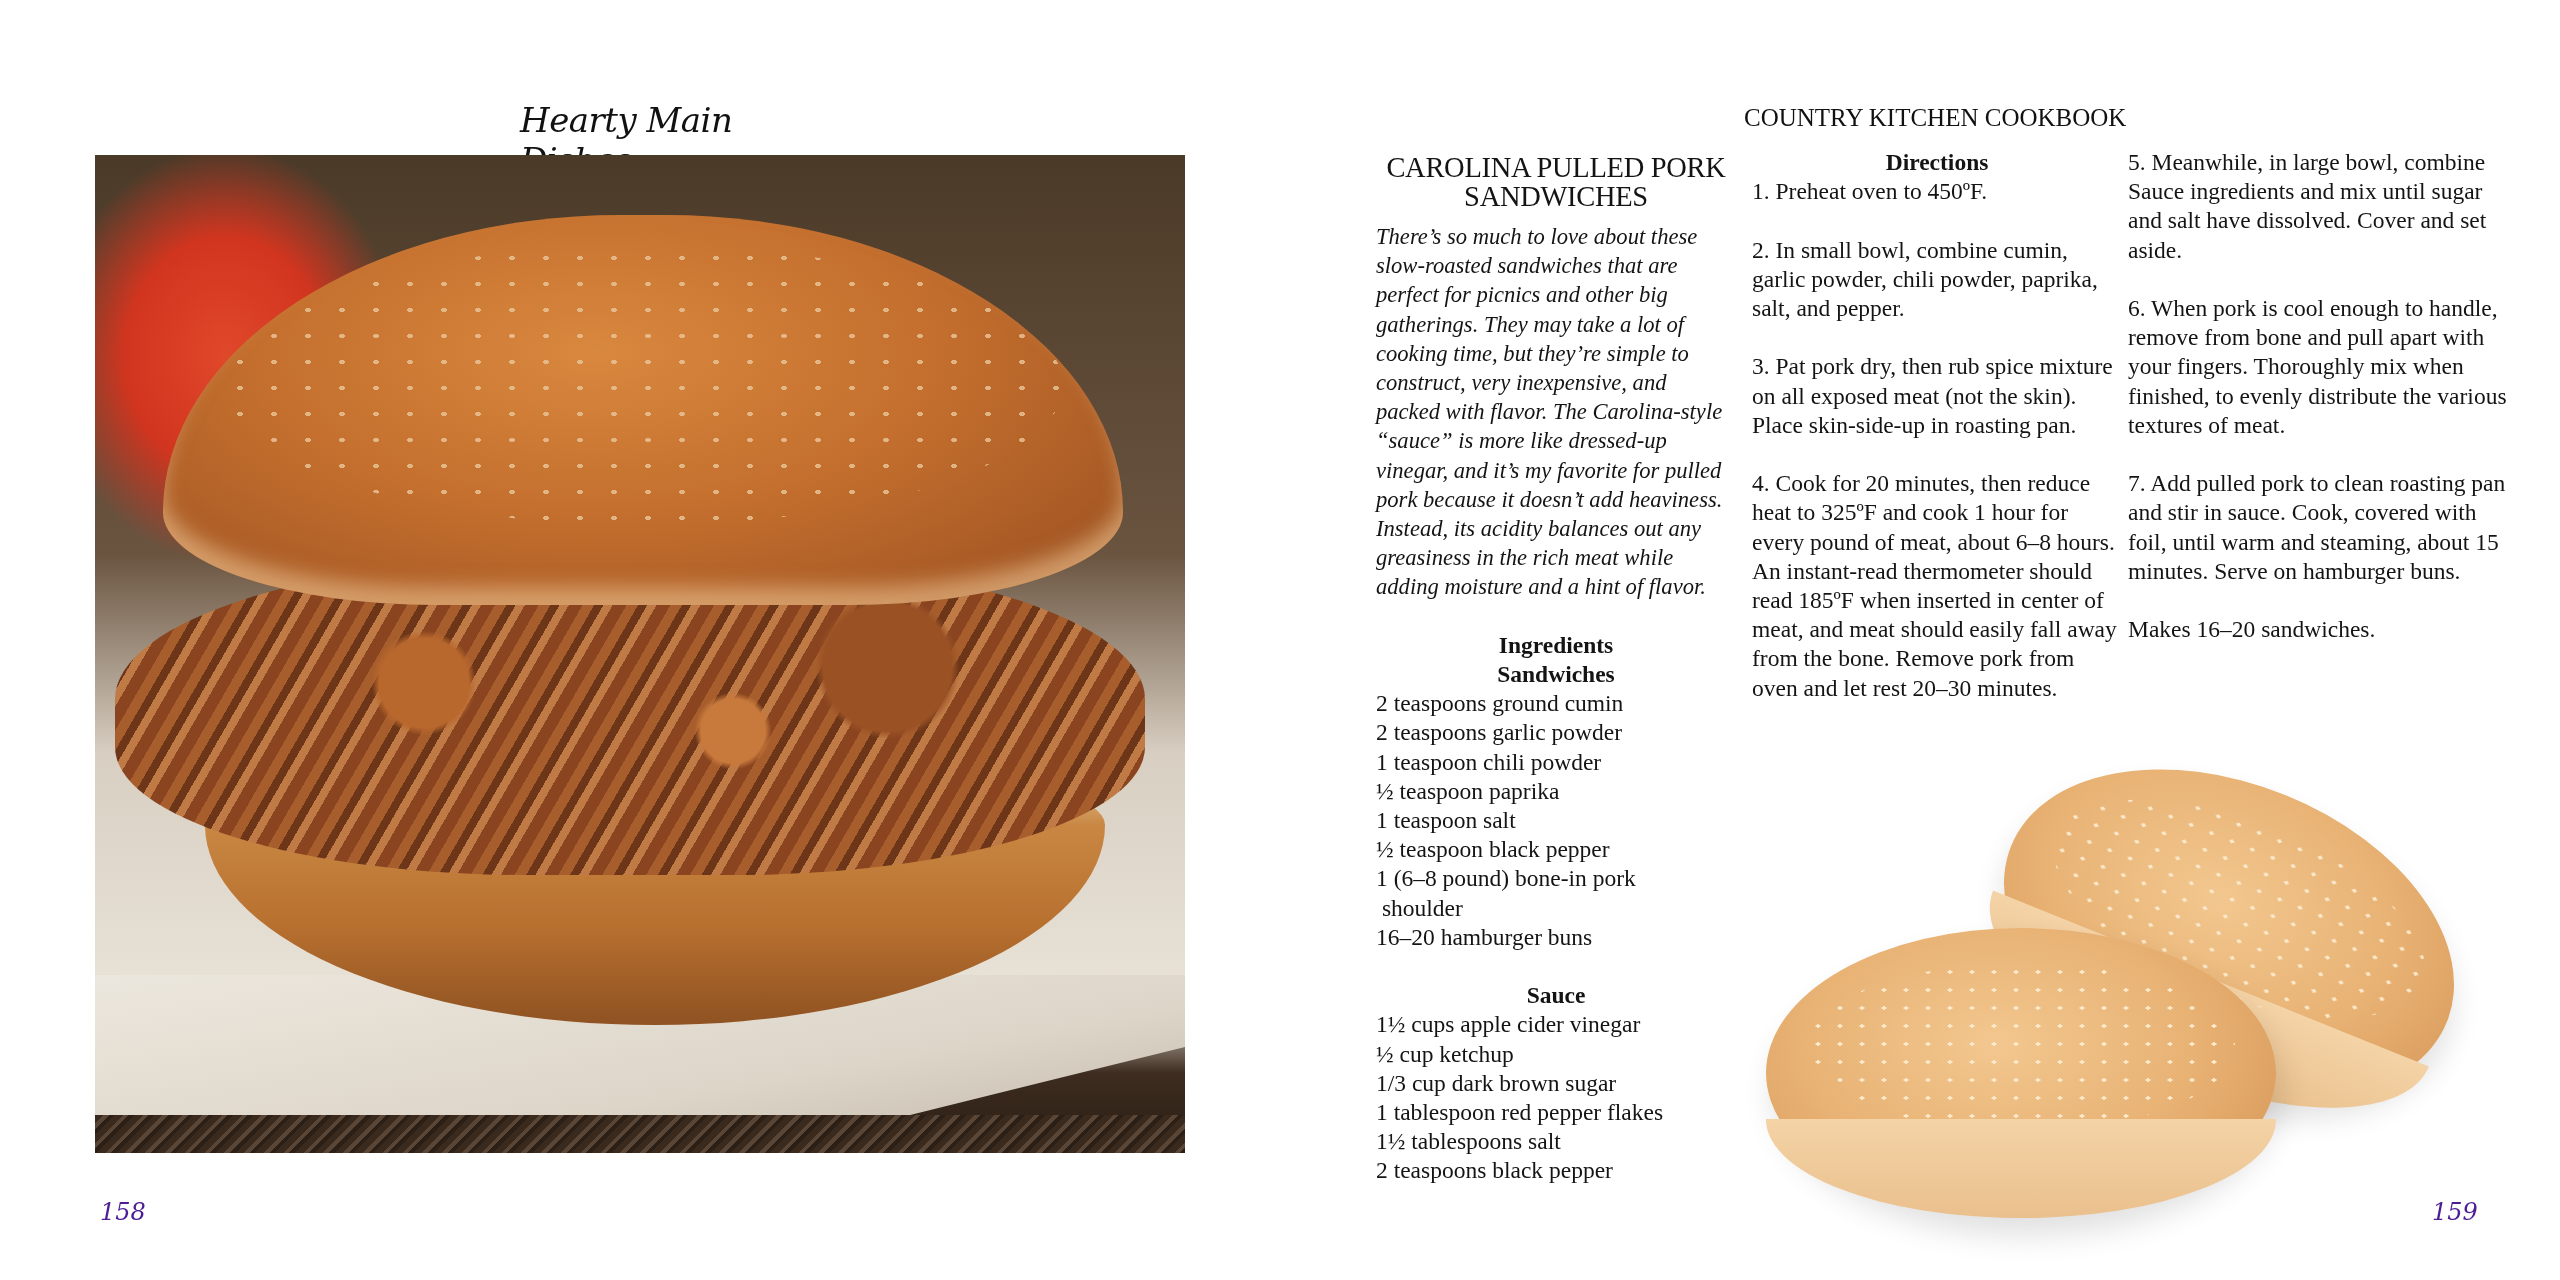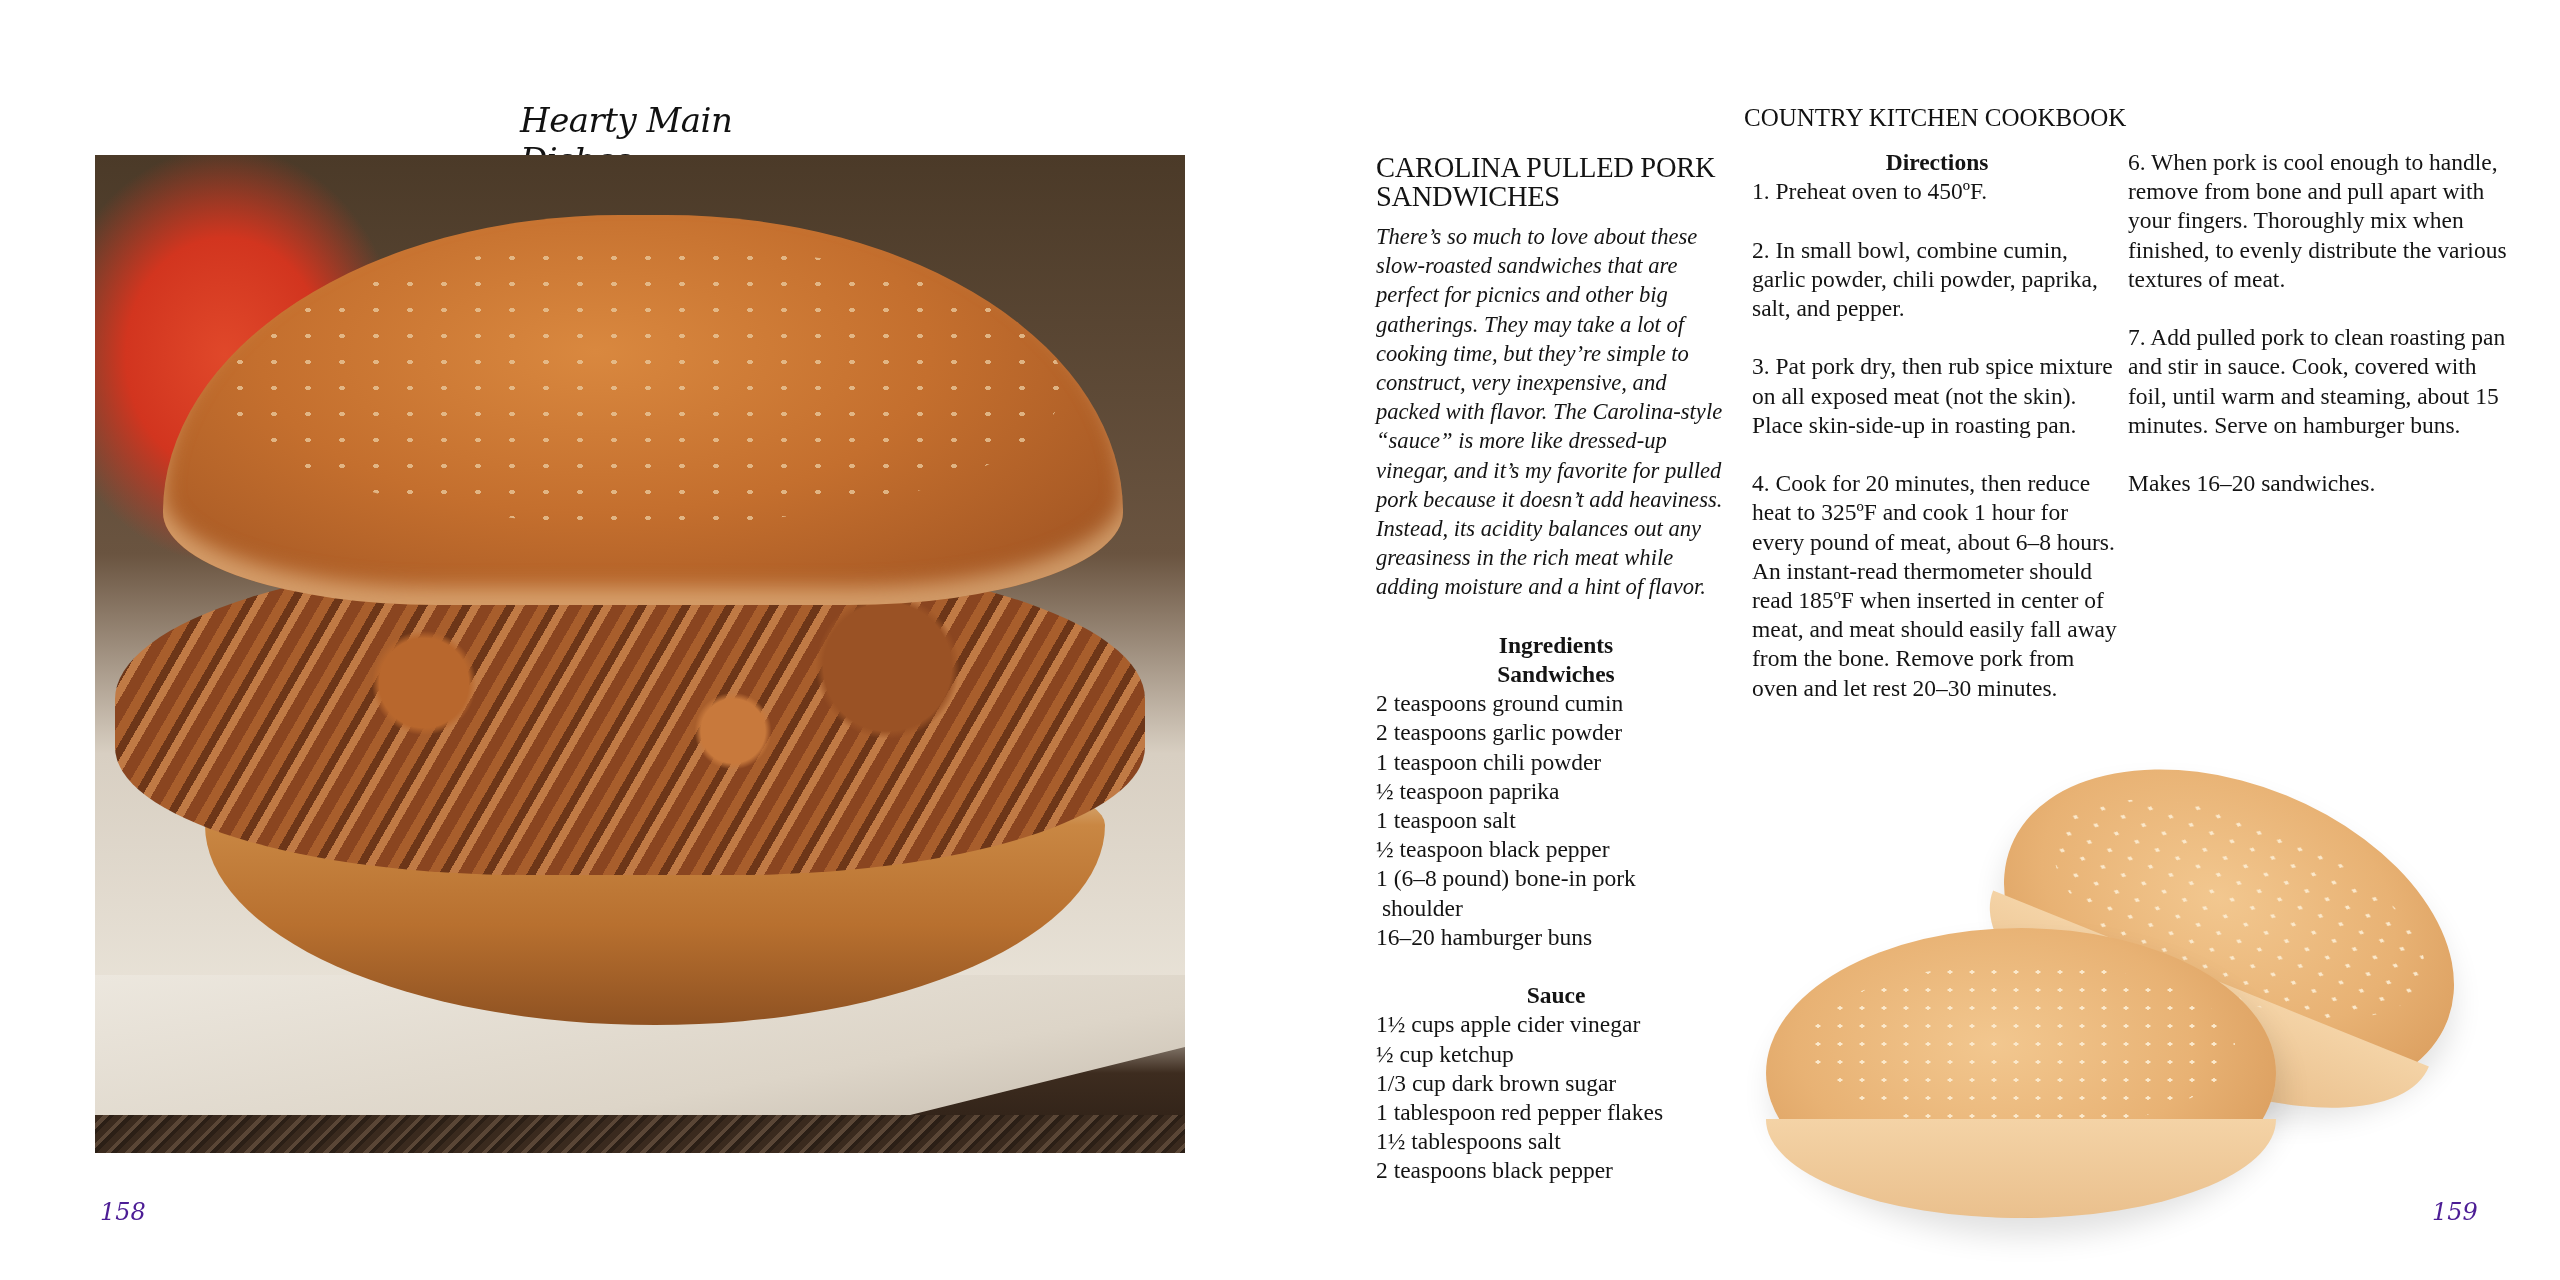--- a/index.html
+++ b/index.html
@@ -61,21 +61,21 @@
   }
 
   .col {
     position:absolute; top:148px; font-family:"Liberation Serif", serif;
     font-size:23.5px; line-height:29.2px; color:#141414;
   }
   .col1 { left:1376px; width:360px; }
   .col2 { left:1752px; width:370px; }
   .col3 { left:2128px; width:380px; }
   .recipe-title {
-    font-size:28.5px; line-height:29px; letter-spacing:-0.3px; font-weight:normal; margin:5px 0 11px 0;
+    font-size:28.5px; line-height:29px; letter-spacing:-0.3px; font-weight:normal; margin:5px 0 11px 0;text-align:center;
   }
   .intro { font-style:italic; margin:3px 0 0 0; font-size:22.6px; line-height:29.2px; }
   .section-head { font-weight:bold; display:block;text-align:center; }
   .gap { height:29.2px; }
   .ing { display:block; white-space:nowrap; }
   .step { display:block; margin-bottom:29.2px; }
   .photo-buns {
     position:absolute; left:1756px; top:780px; width:720px; height:440px;
   }
   .bun {
@@ -156,20 +156,21 @@
 
   <div class="col col2">
     <span class="section-head">Directions</span>
     <span class="step">1. Preheat oven to 450ºF.</span>
     <span class="step">2. In small bowl, combine cumin, garlic powder, chili powder, paprika, salt, and pepper.</span>
     <span class="step">3. Pat pork dry, then rub spice mixture on all exposed meat (not the skin). Place skin-side-up in roasting pan.</span>
     <span class="step">4. Cook for 20 minutes, then reduce heat to 325ºF and cook 1 hour for every pound of meat, about 6–8 hours. An instant-read thermometer should read 185ºF when inserted in center of meat, and meat should easily fall away from the bone. Remove pork from oven and let rest 20–30 minutes.</span>
   </div>
 
   <div class="col col3">
+    <span class="step">5. Meanwhile, in large bowl, combine Sauce ingredients and mix until sugar and salt have dissolved. Cover and set aside.</span>
     <span class="step">6. When pork is cool enough to handle, remove from bone and pull apart with your fingers. Thoroughly mix when finished, to evenly distribute the various textures of meat.</span>
     <span class="step">7. Add pulled pork to clean roasting pan and stir in sauce. Cook, covered with foil, until warm and steaming, about 15 minutes. Serve on hamburger buns.</span>
     <span class="step">Makes 16–20 sandwiches.</span>
   </div>
 
   <div class="photo-buns">
     <div class="bun bun-back">
         <div class="rim"></div>
       </div>
     <div class="bun bun-front">

